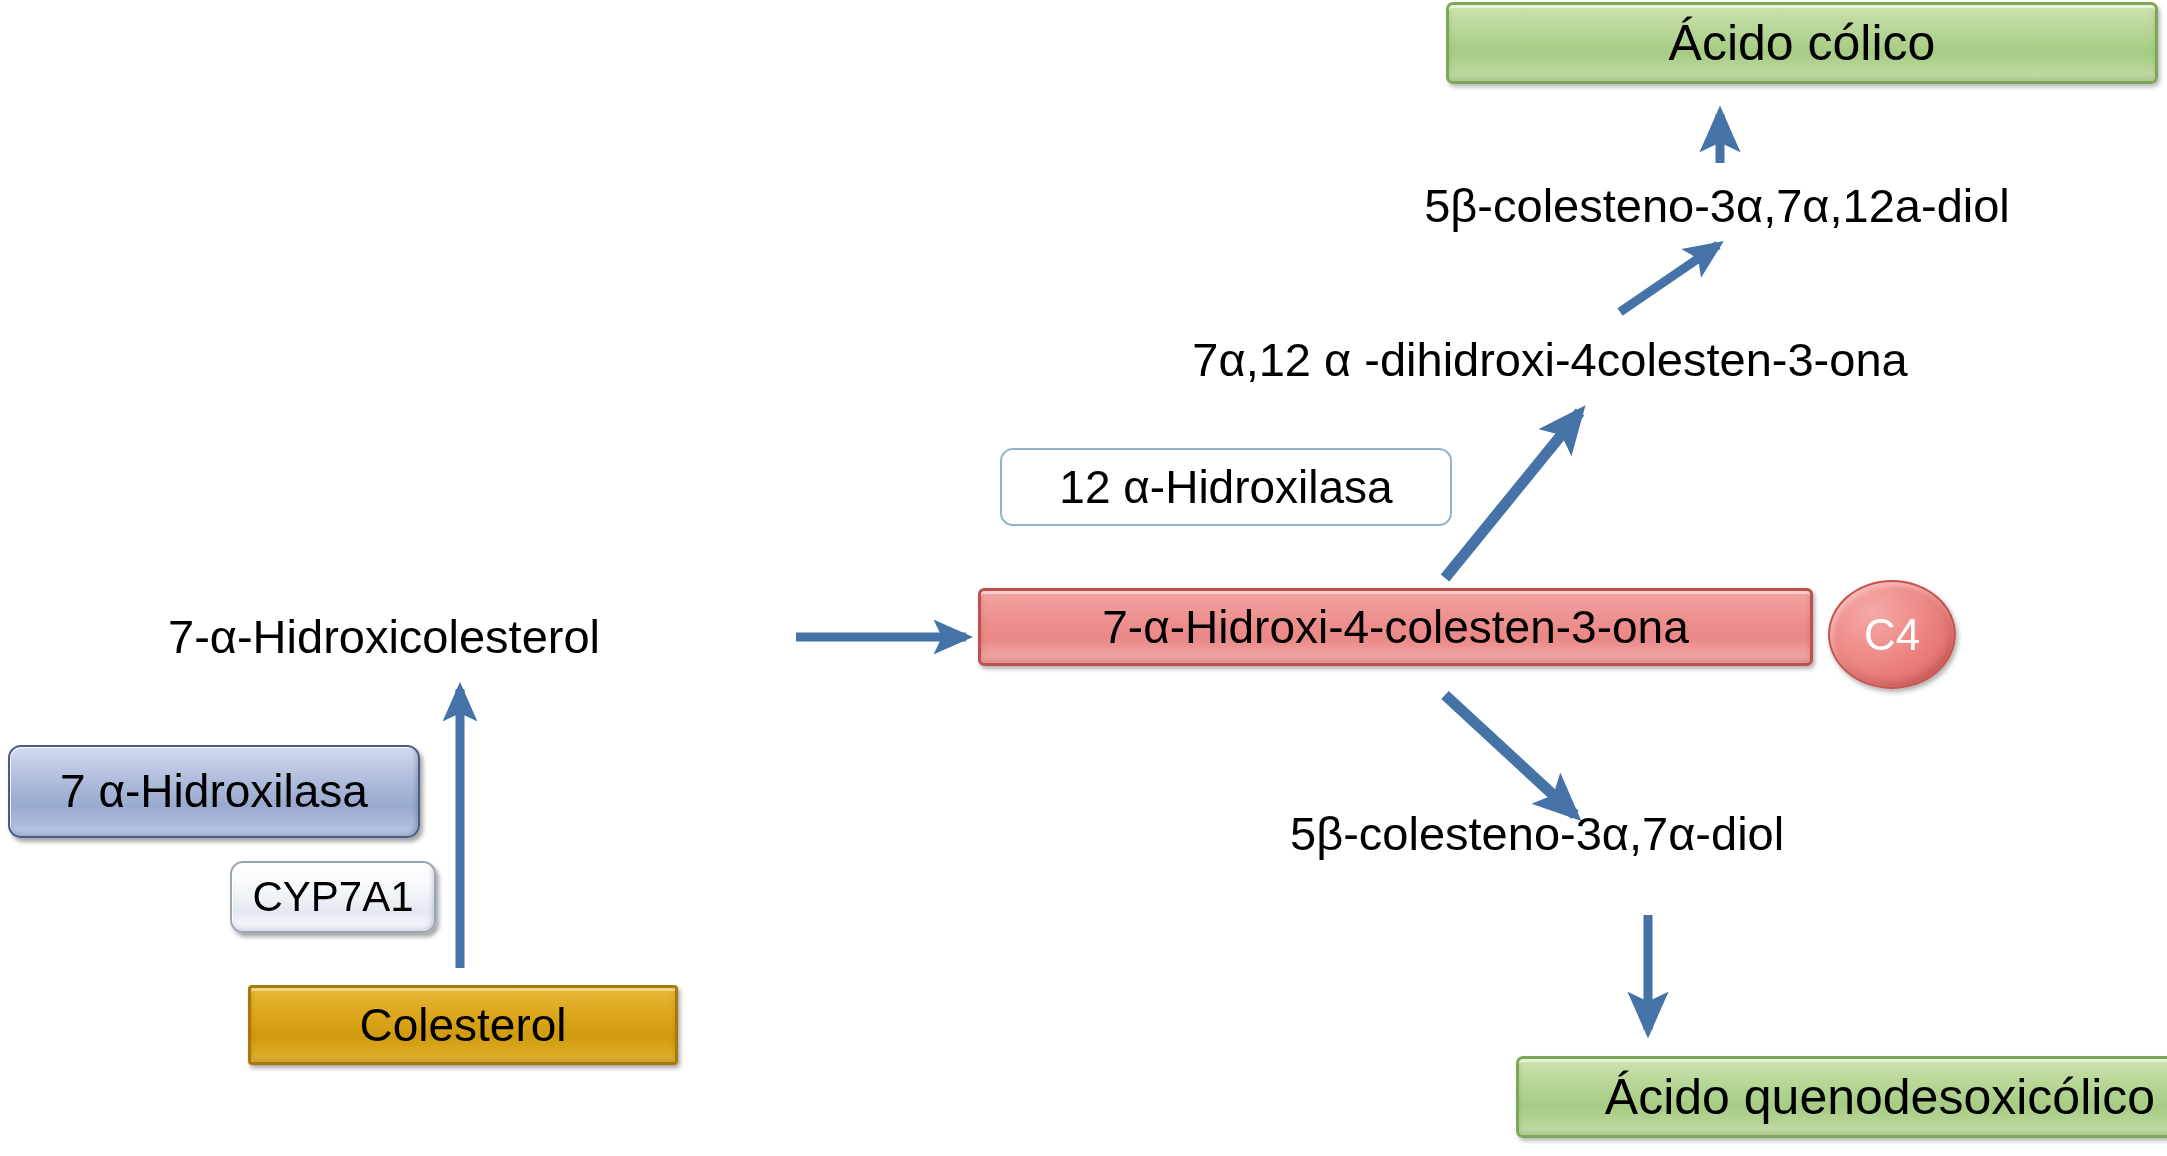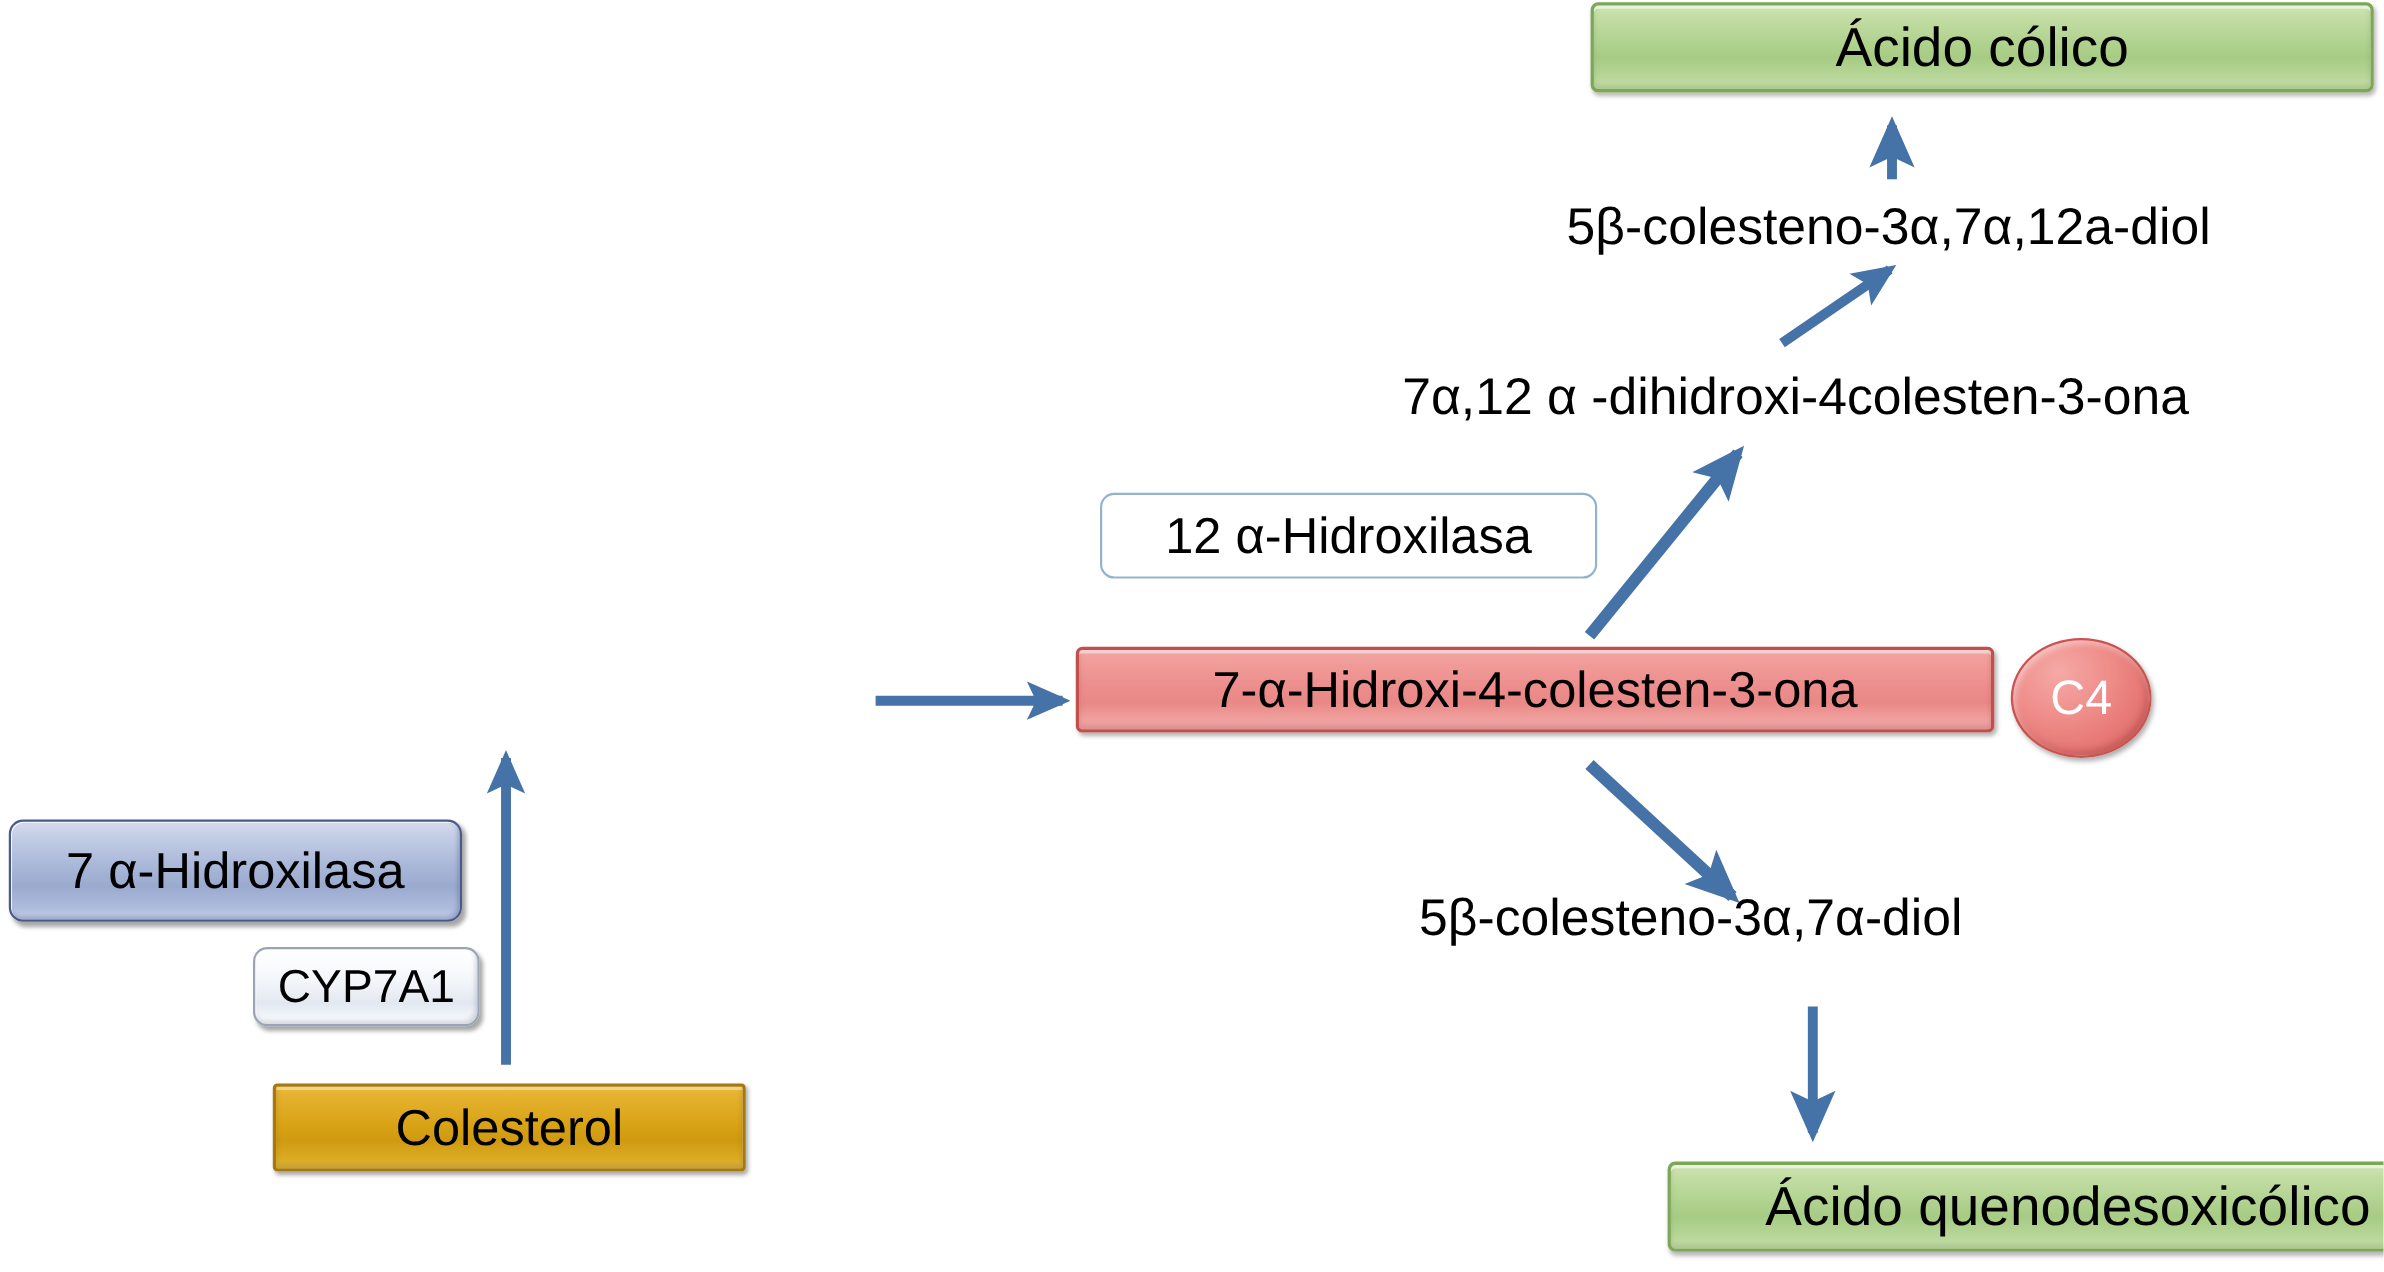--- a/index.html
+++ b/index.html
@@ -180,36 +180,39 @@
   </svg>
 
   <div class="node box-green" style="left:1446px; top:2px; width:712px; height:82px;text-align:right;">
     <span>Ácido cólico</span>
   </div>
 
   <div class="label" style="left:1287px; top:182px; width:860px; text-align:center;">
     <span>5β-colesteno-3α,7α,12a-diol</span>
   </div>
 
-  <div class="label" style="left:1110px; top:336px; width:880px; text-align:right;">
+  <div class="label" style="left:1110px; top:336px; width:880px; text-align:center;">
     <span>7α,12 α -dihidroxi-4colesten-3-ona</span>
   </div>
 
   <div class="node box-outline" style="left:1000px; top:448px; width:452px; height:78px;">
     <span>12 α-Hidroxilasa</span>
   </div>
 
   <div class="node box-red" style="left:978px; top:588px; width:835px; height:78px;">
     <span>7-α-Hidroxi-4-colesten-3-ona</span>
   </div>
 
   <div class="badge-c4" style="left:1828px; top:580px; width:124px; height:105px;">
     <span>C4</span>
   </div>
 
+  <div class="label" style="left:168px; top:613px; width:620px; text-align:left;">
+    <span>7-α-Hidroxicolesterol</span>
+  </div>
 
   <div class="node box-blue" style="left:8px; top:745px; width:412px; height:93px;">
     <span>7 α-Hidroxilasa</span>
   </div>
 
   <div class="node box-grey" style="left:230px; top:861px; width:206px; height:72px;">
     <span>CYP7A1</span>
   </div>
 
   <div class="node box-gold" style="left:248px; top:985px; width:430px; height:80px;">

